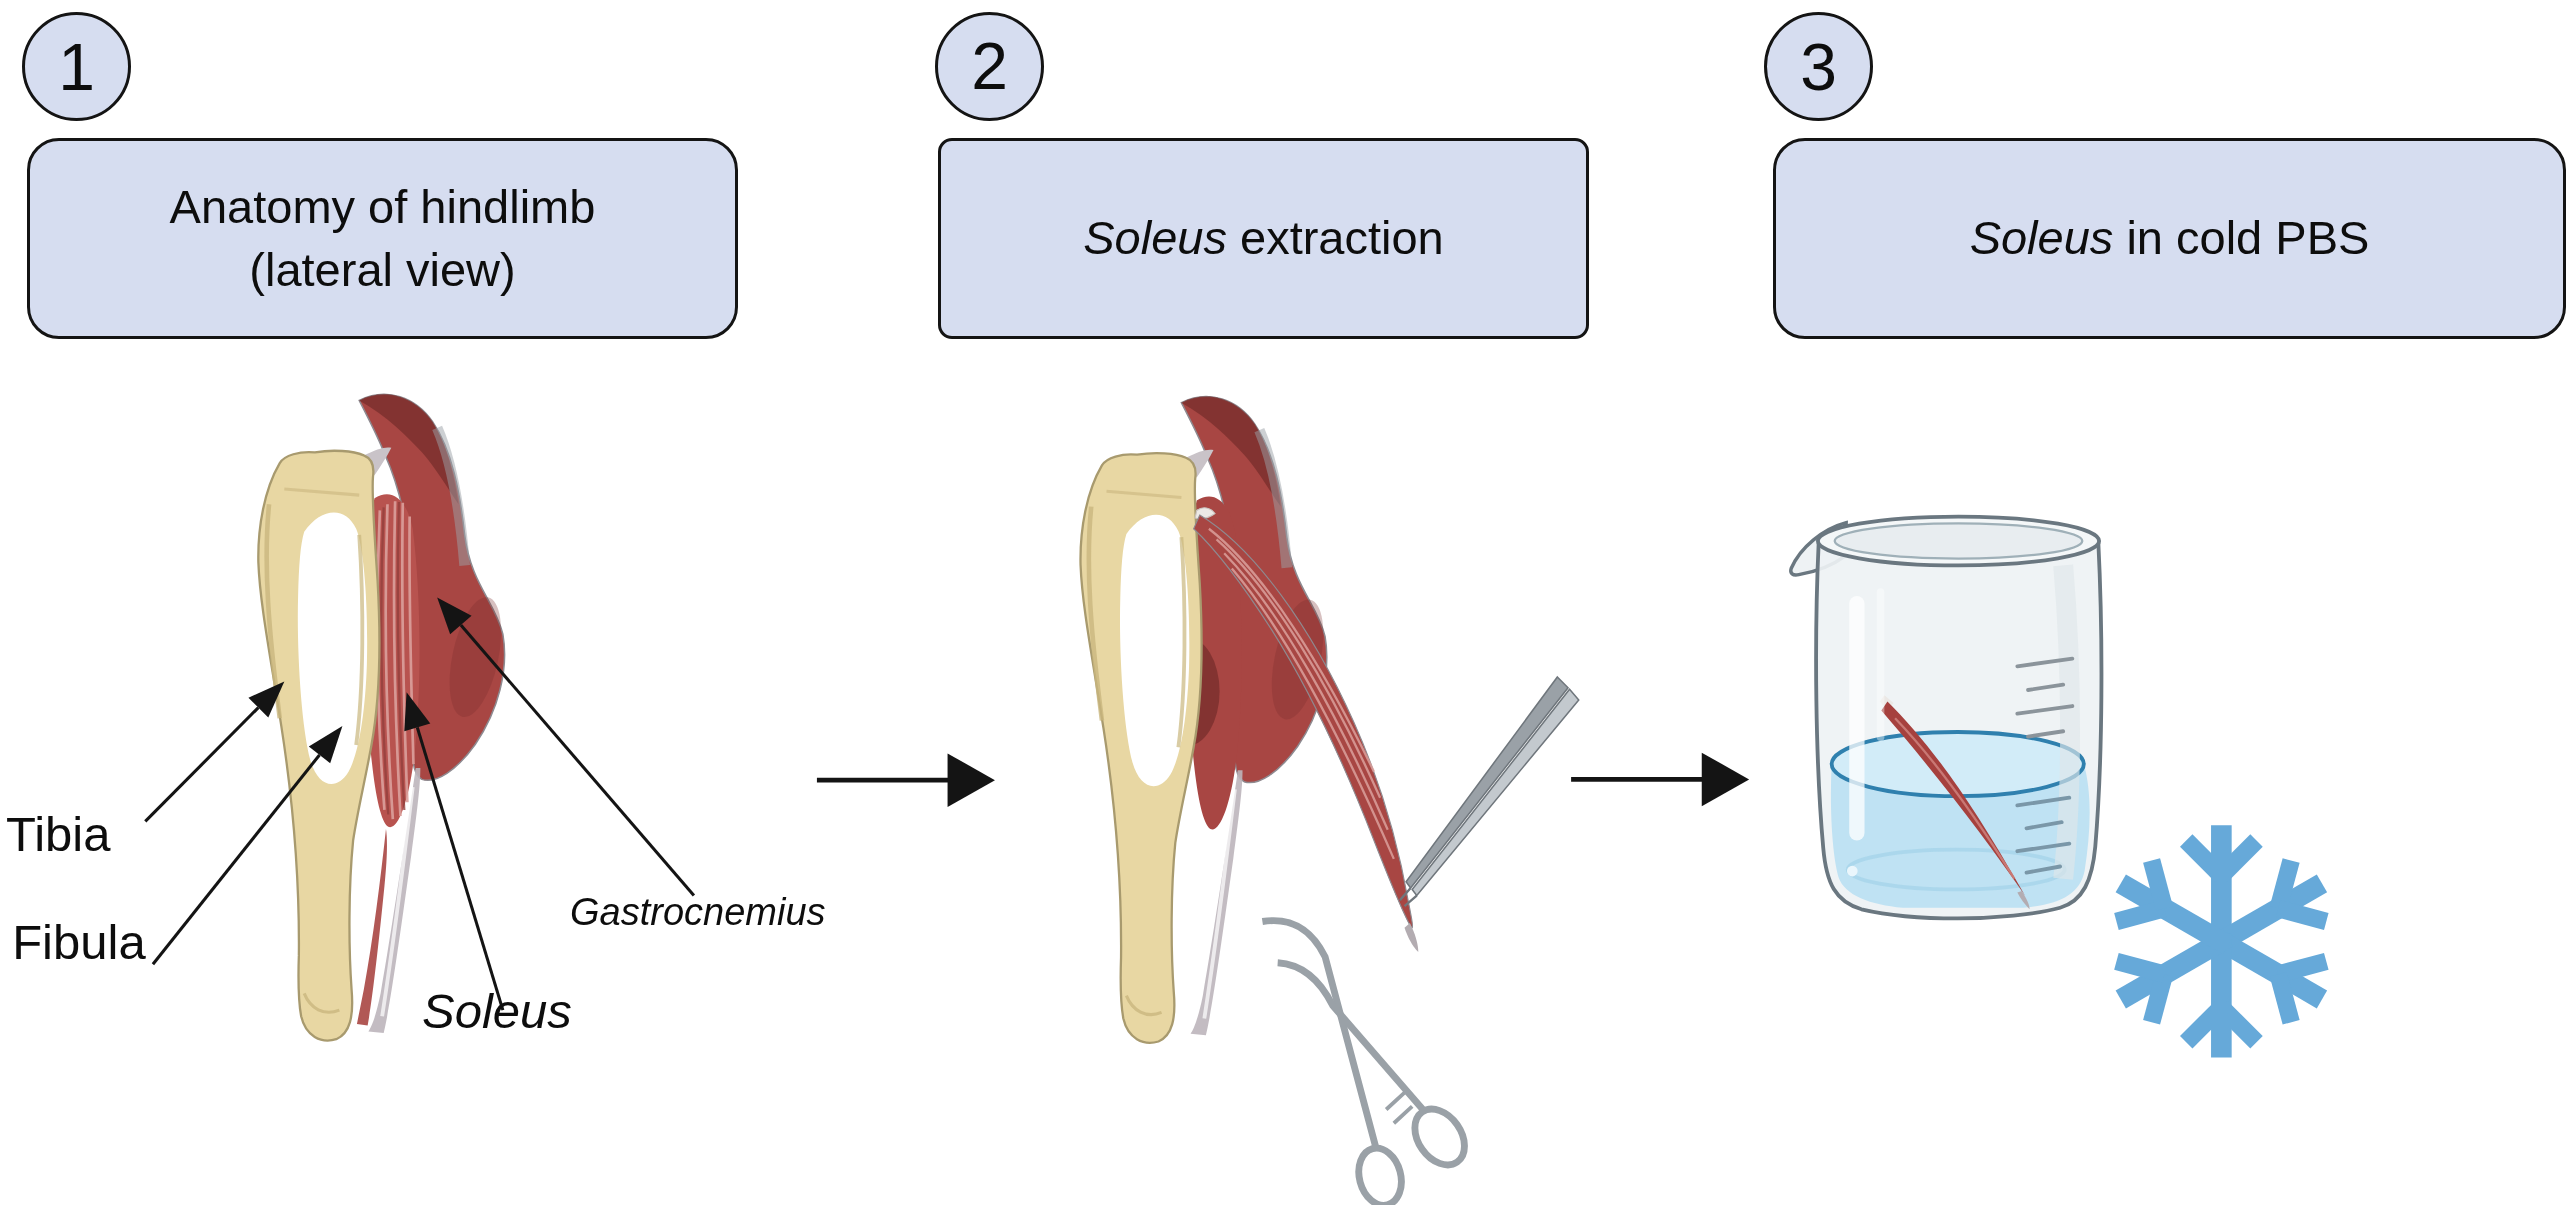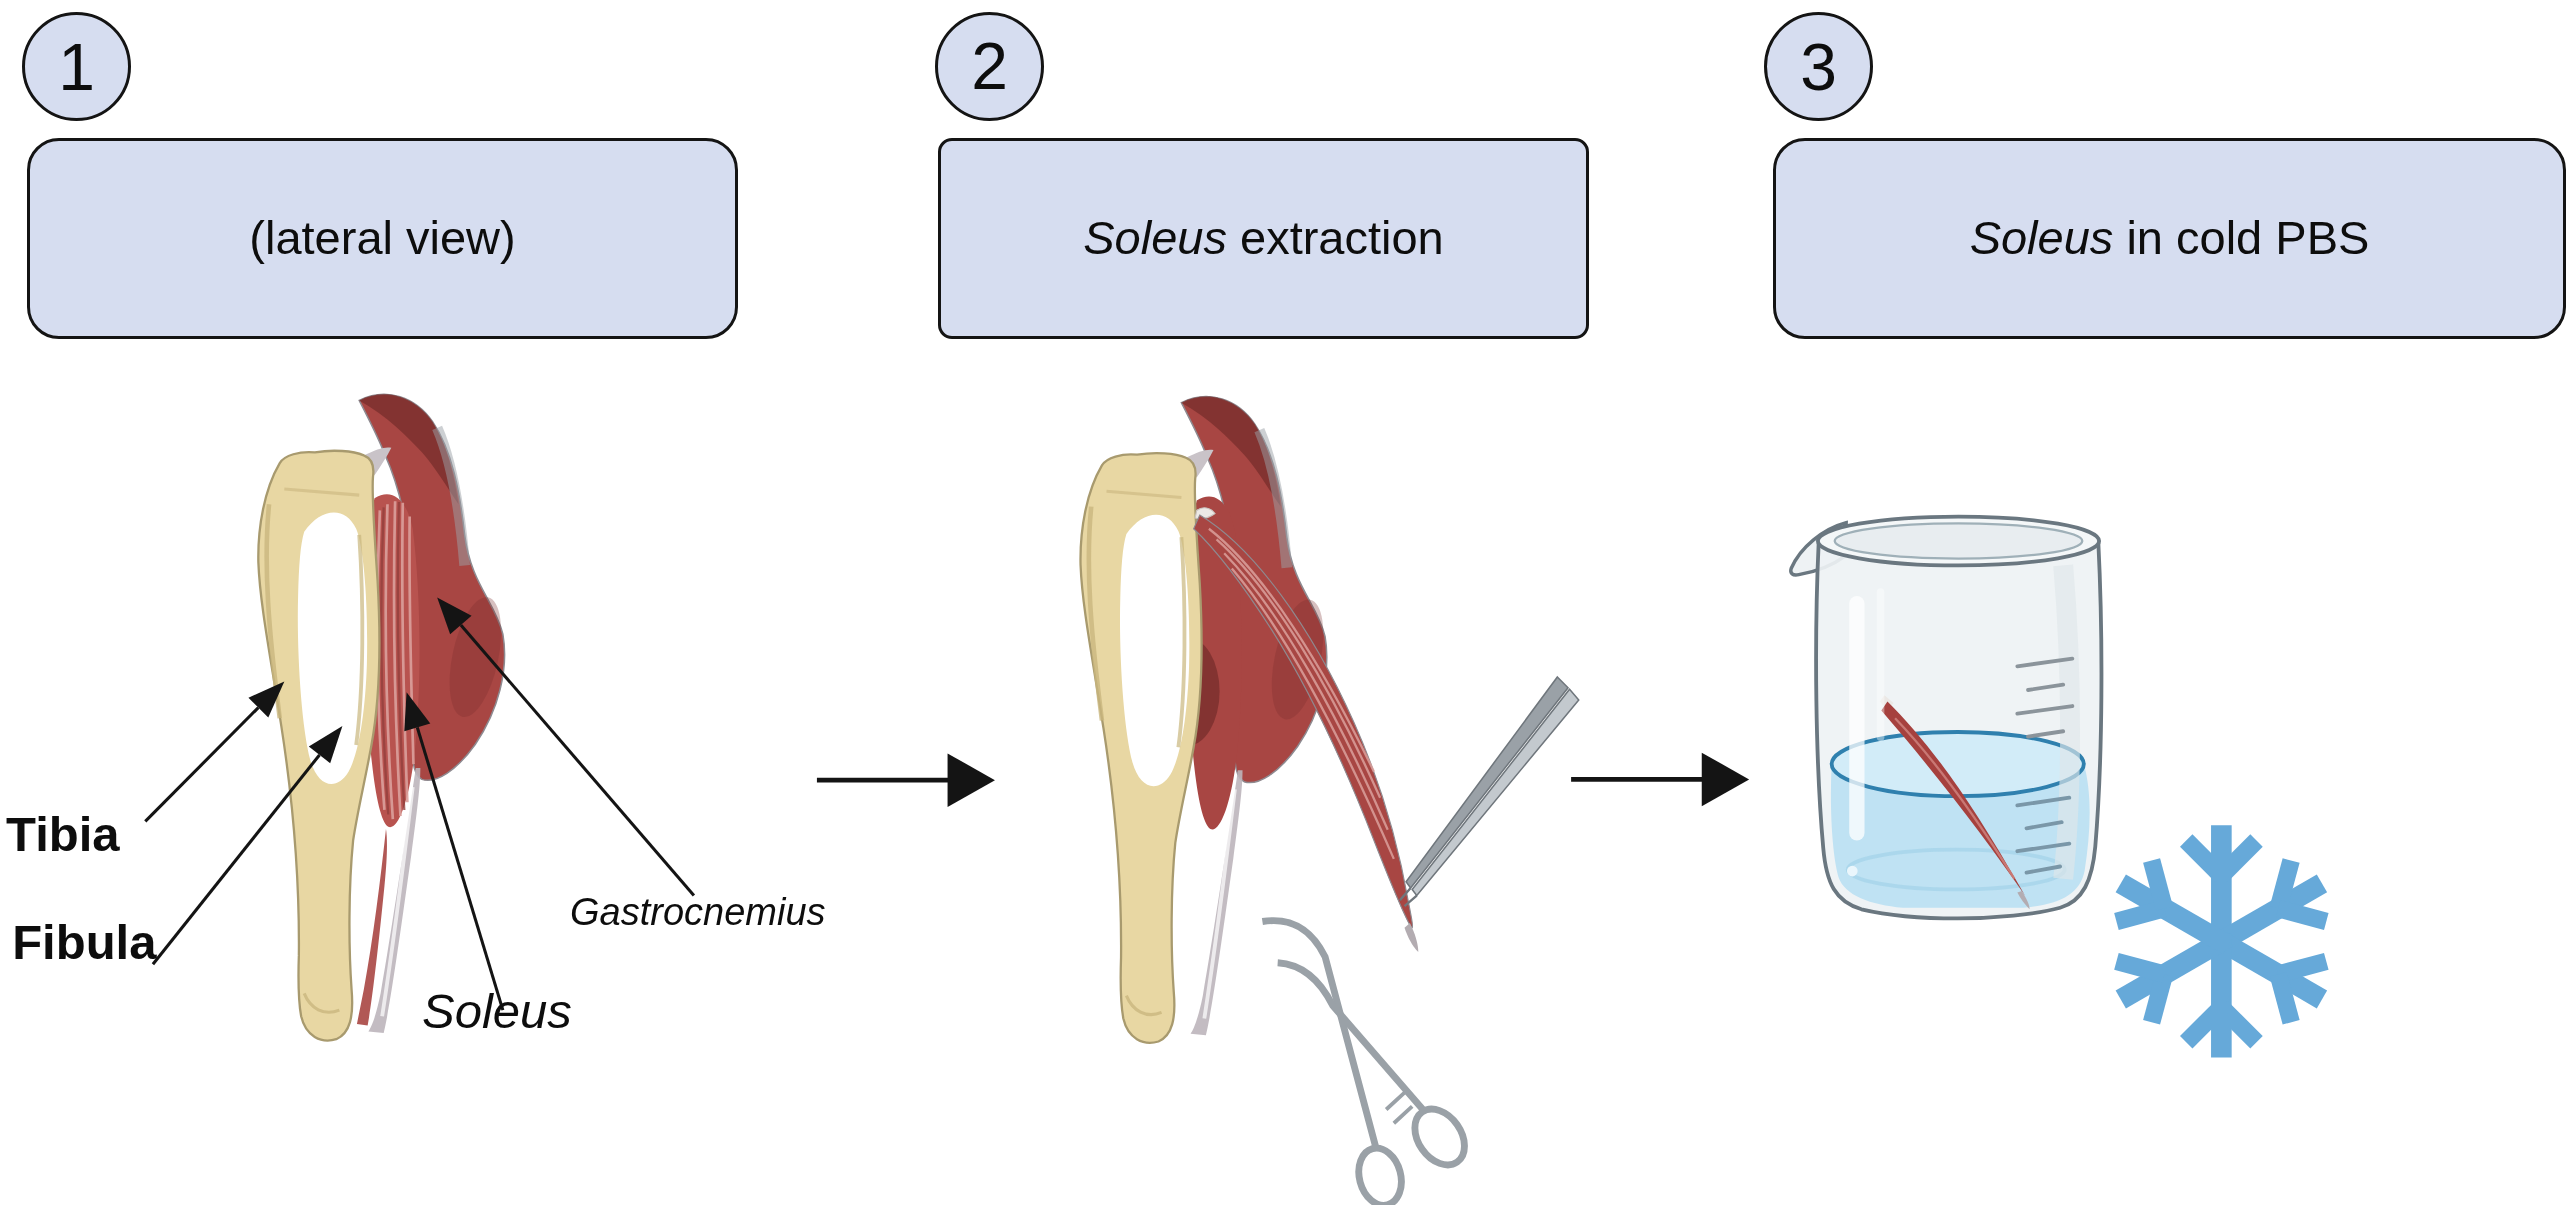--- a/index.html
+++ b/index.html
@@ -15,41 +15,42 @@
   }
   .step-box{
     position:absolute;top:138px;height:201px;border-radius:32px;
     background:var(--c-step_box_fill);border:3.8px solid var(--c-outline_black);
     display:flex;flex-direction:column;align-items:center;justify-content:center;
     box-sizing:border-box;text-align:center;
   }
   .box-title{font-size:47px;line-height:1.32;white-space:nowrap;}
   .ital{font-style:italic;}
   .anat-label{position:absolute;line-height:1;white-space:nowrap;}
-  .lbl-roman{font-style:normal;font-size:49px;font-weight:bold;}
+  .lbl-roman{font-style:normal;font-size:49px;}
   .lbl-italic{font-style:italic;font-size:49px;}
   .lbl-gastro{font-style:italic;font-size:38px;}
   svg.figure-art{position:absolute;left:0;top:0;}
 </style>
 </head>
 <body>
 
 <div class="page">
 
   <div class="step-badge" style="left:22px;top:12.2px;">
     <span>1</span>
   </div>
   <div class="step-badge" style="left:935px;top:11.5px;">
     <span>2</span>
   </div>
   <div class="step-badge" style="left:1764px;top:12.2px;">
     <span>3</span>
   </div>
 
   <div class="step-box" style="left:27px;width:711px;">
+    <div class="box-title">Anatomy of hindlimb</div>
     <div class="box-title">(lateral view)</div>
   </div>
   <div class="step-box" style="left:938px;width:651px;border-radius:14px;">
     <div class="box-title"><span class="ital">Soleus</span><span> extraction</span></div>
   </div>
   <div class="step-box" style="left:1773px;width:793px;">
     <div class="box-title"><span class="ital">Soleus</span><span> in cold PBS</span></div>
   </div>
 
   <svg class="figure-art" width="2576" height="1205" viewBox="0 0 3371 1577">

